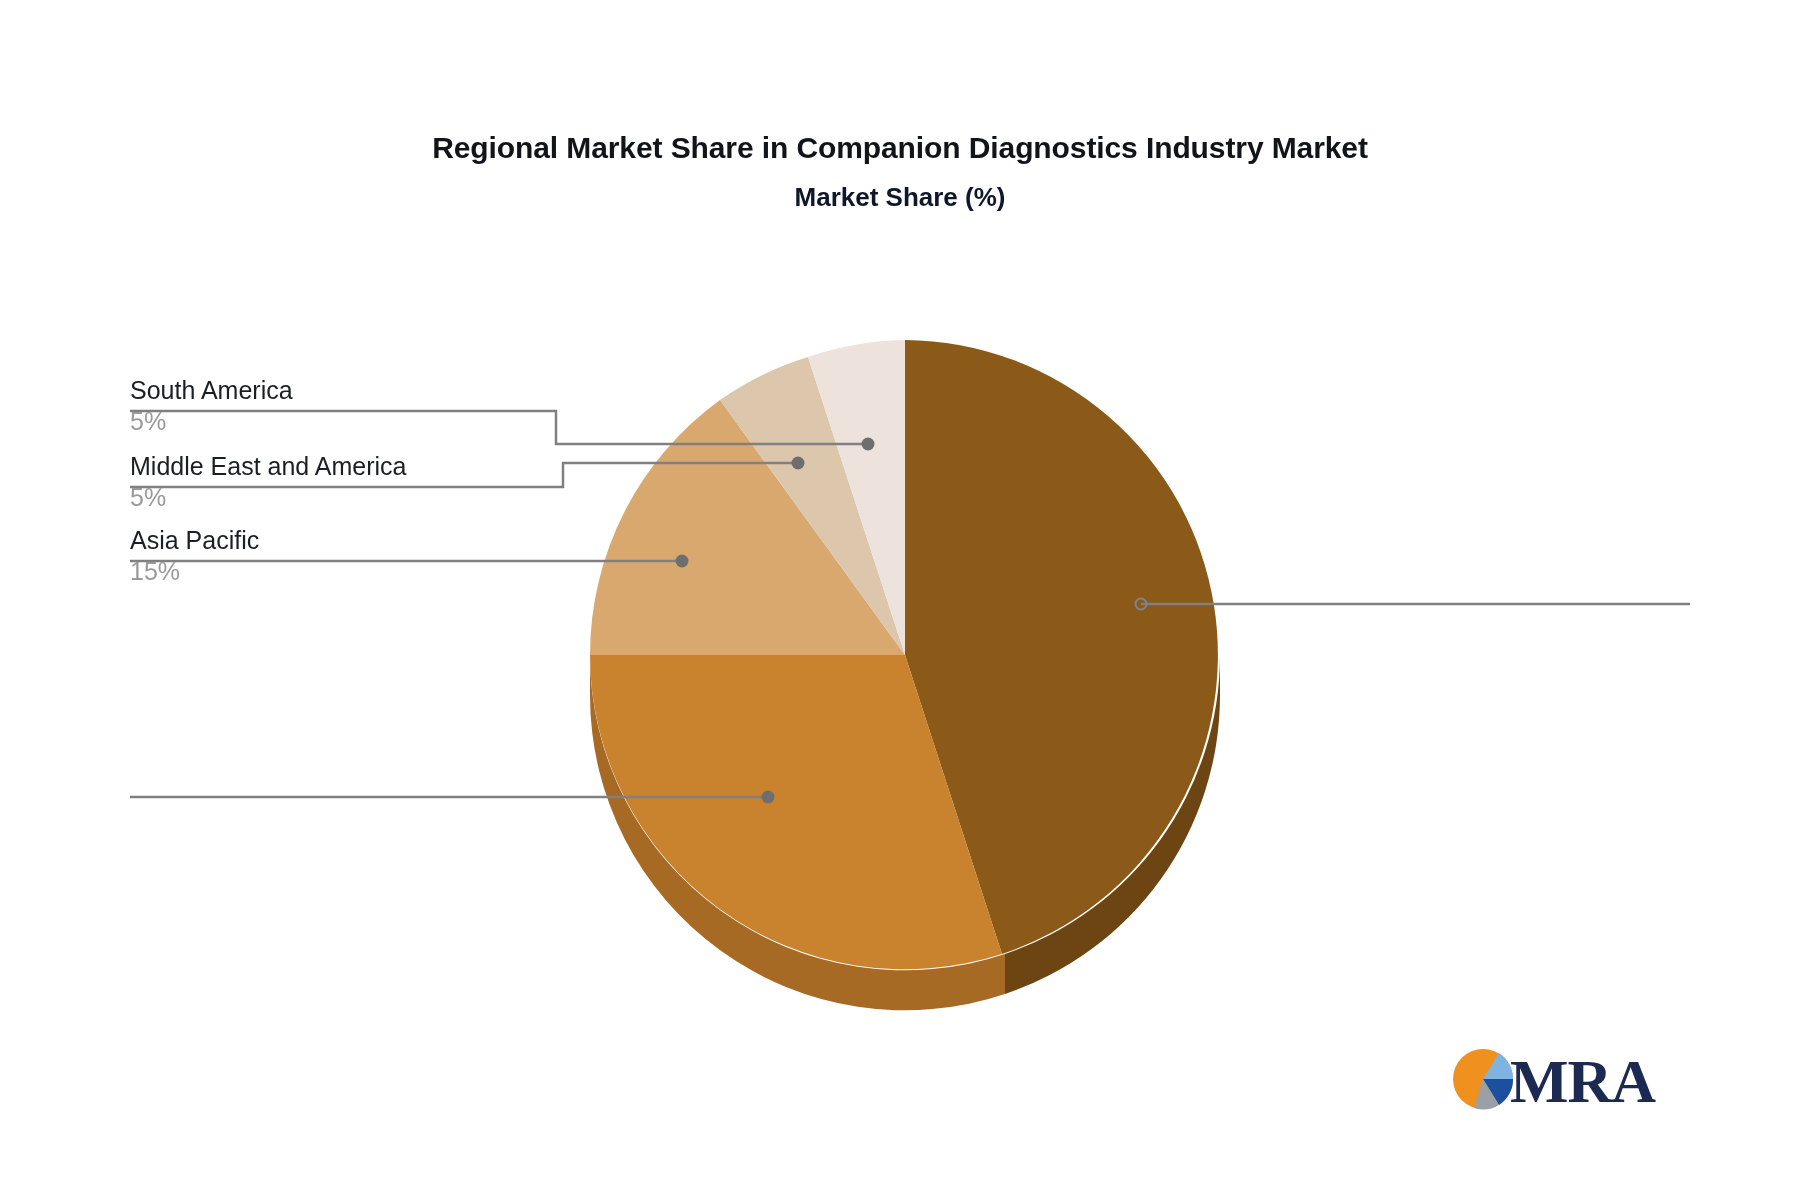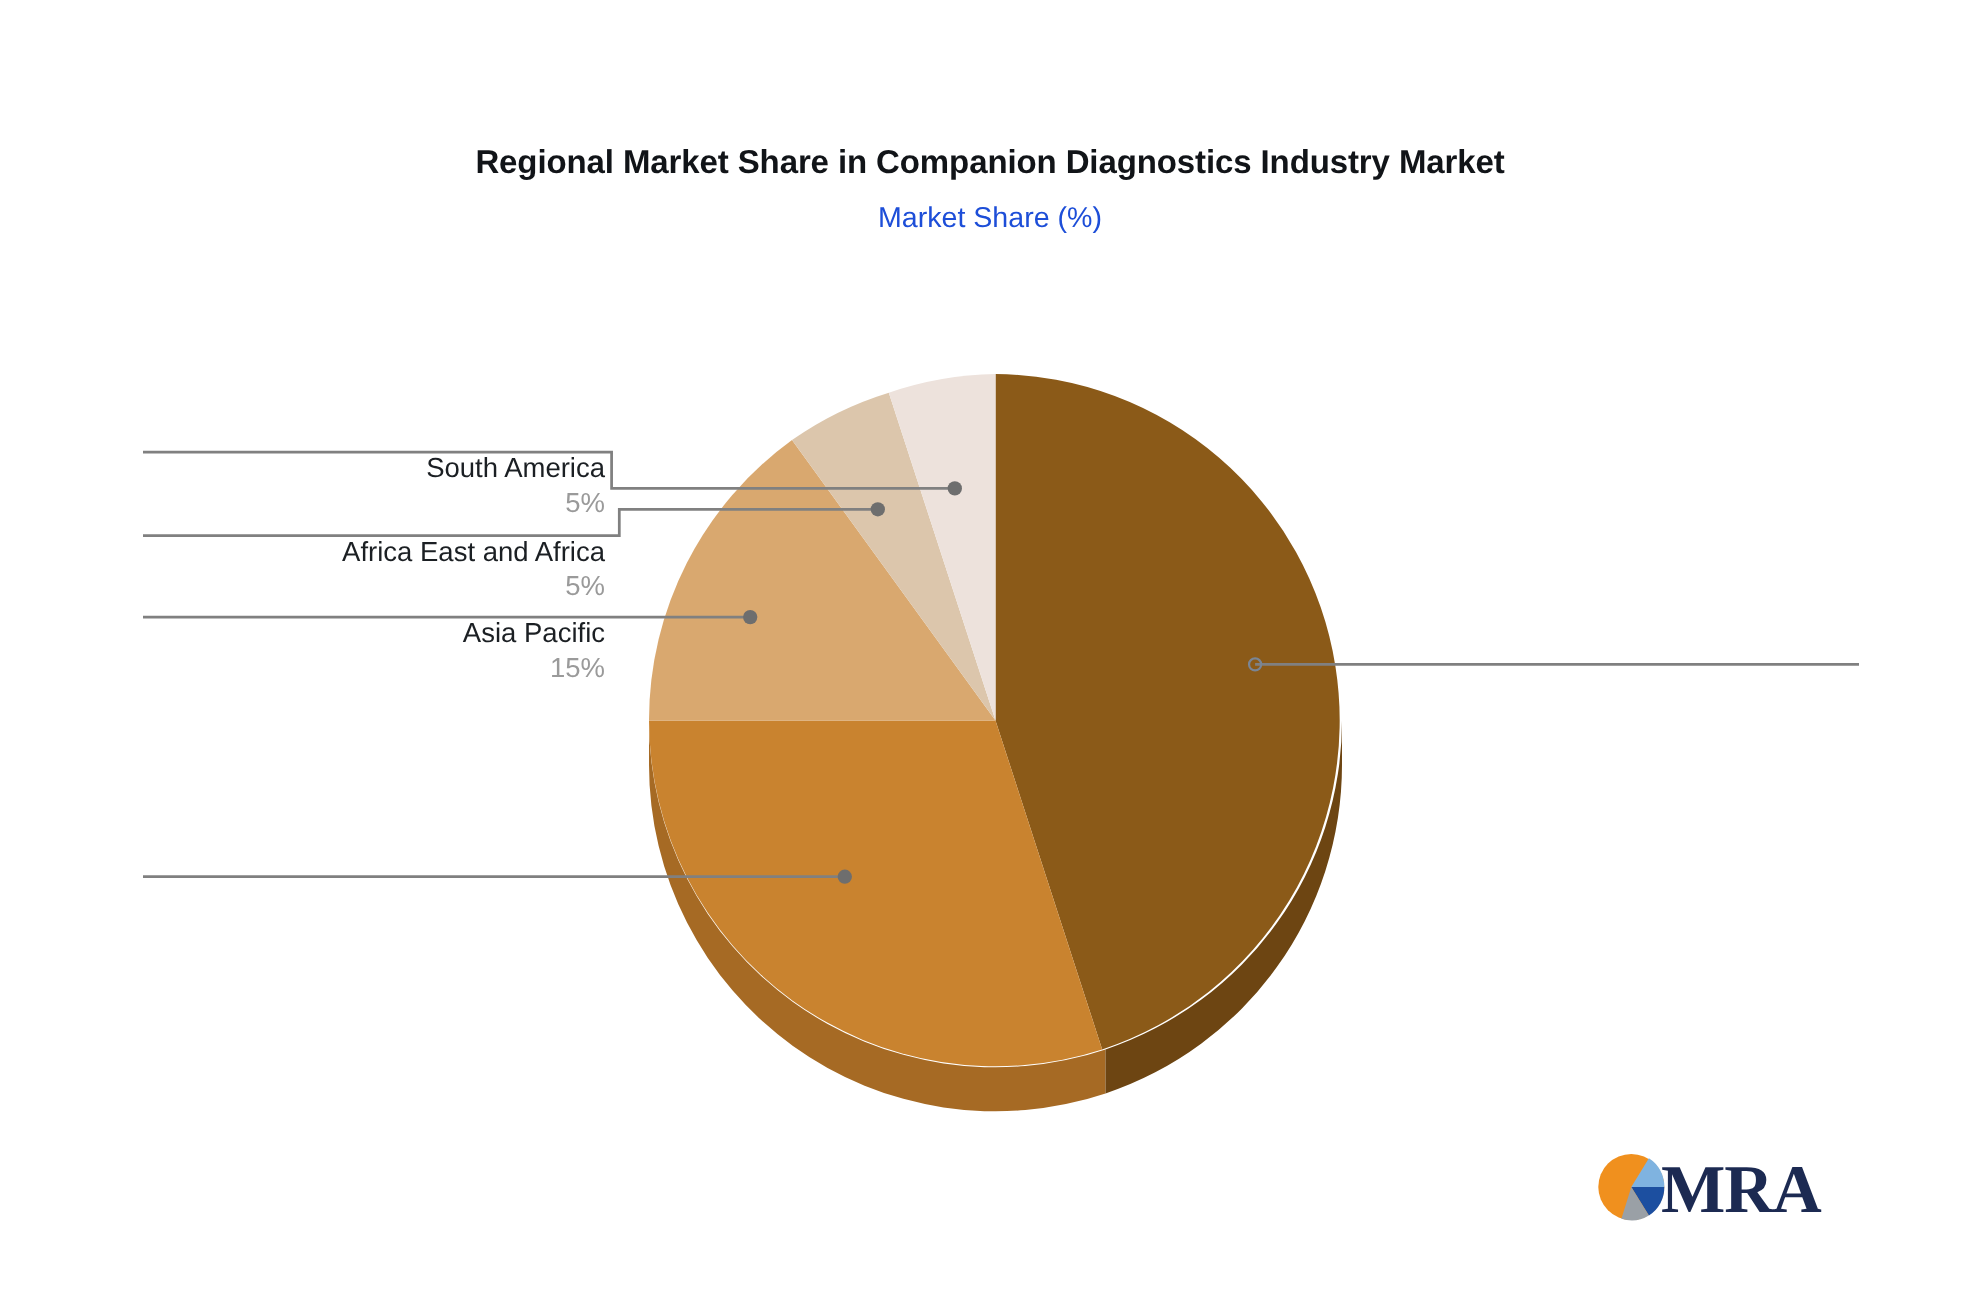--- a/index.html
+++ b/index.html
@@ -35,22 +35,22 @@
   .chart-title {
     font-size: 30px;
     font-weight: bold;
     color: #111418;
     letter-spacing: -0.1px;
     line-height: 1.2;
     margin: 0;
   }
   .chart-subtitle {
     font-size: 26px;
-    font-weight: normal;
-    color: #1d4ed8;
+    font-weight: bold;
+    color: #0f172a;
     margin: 16px 0 0 0;
     line-height: 1.2;
   }
 
   
   .callout {
     position: absolute;
     width: 420px;
     pointer-events: auto;
   }
@@ -60,21 +60,21 @@
     line-height: 30px;
     white-space: nowrap;
   }
   .callout .cl-value {
     font-size: 25px;
     color: #9a9a9a;
     line-height: 32px;
     white-space: nowrap;
   }
   .callout.right-align { text-align: right; }
-  .callout.left-align  { text-align: right; margin-top: 36px; }
+  .callout.left-align  { text-align: left; }
 
   
   #graphic {
     position: absolute;
     left: 0; top: 0;
     width: 1800px;
     height: 1196px;
   }
 
   
@@ -154,21 +154,21 @@
       <circle cx="1141" cy="604" r="5.5" fill="none" stroke="#7a8594" stroke-width="2"></circle>
     </g>
   </svg>
 
   <div class="callout left-align" style="left:130px; top:375px;">
     <div class="cl-name">South America</div>
     <div class="cl-value">5%</div>
   </div>
 
   <div class="callout left-align" style="left:130px; top:451px;">
-    <div class="cl-name">Africa East and Africa</div>
+    <div class="cl-name">Middle East and America</div>
     <div class="cl-value">5%</div>
   </div>
 
   <div class="callout left-align" style="left:130px; top:525px;">
     <div class="cl-name">Asia Pacific</div>
     <div class="cl-value">15%</div>
   </div>
 
 
   <div class="callout right-align" style="left:1270px; top:568px; width:420px;">

